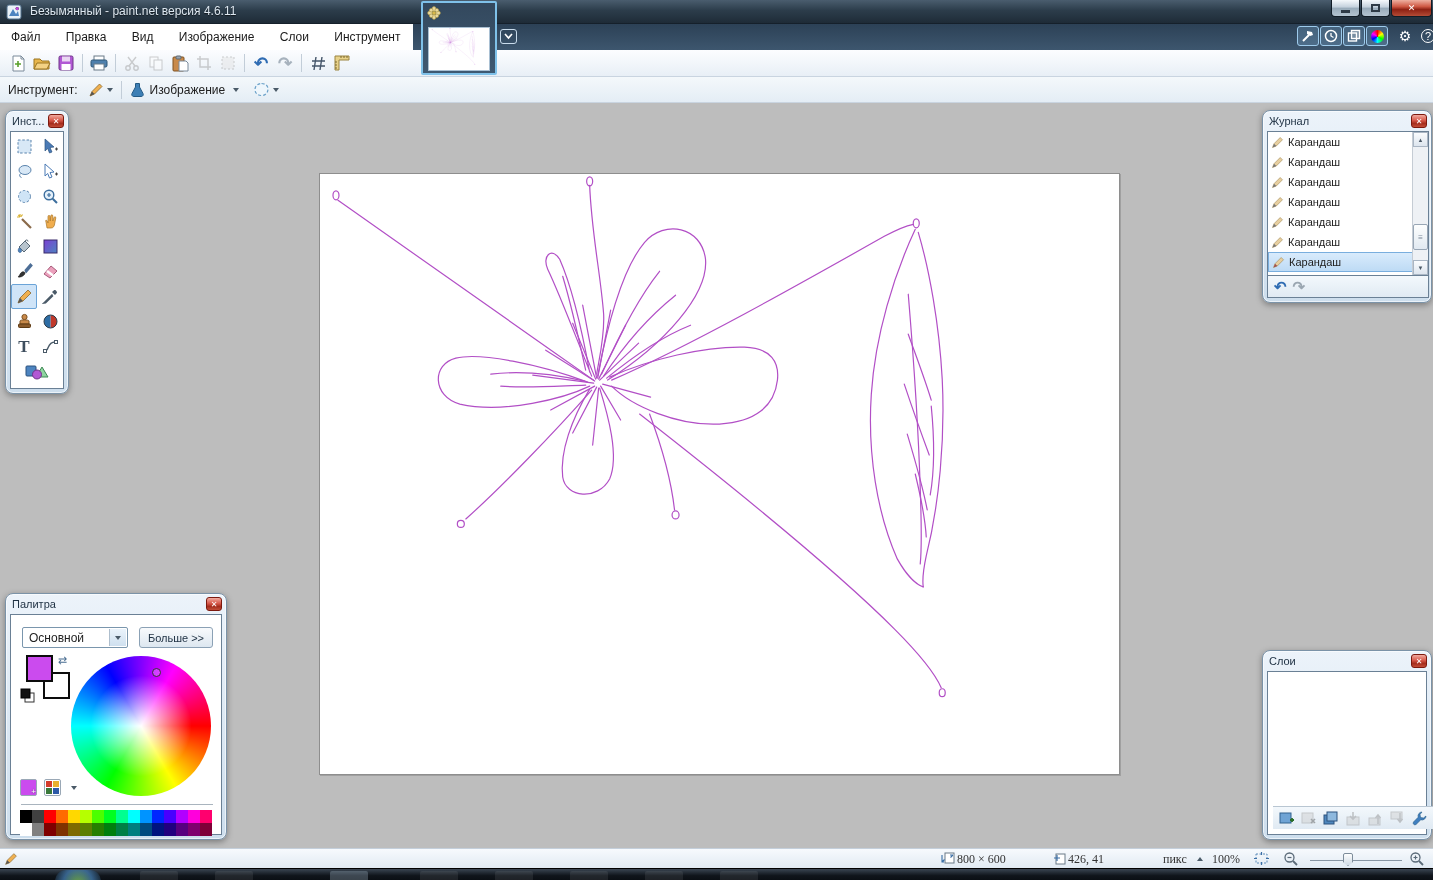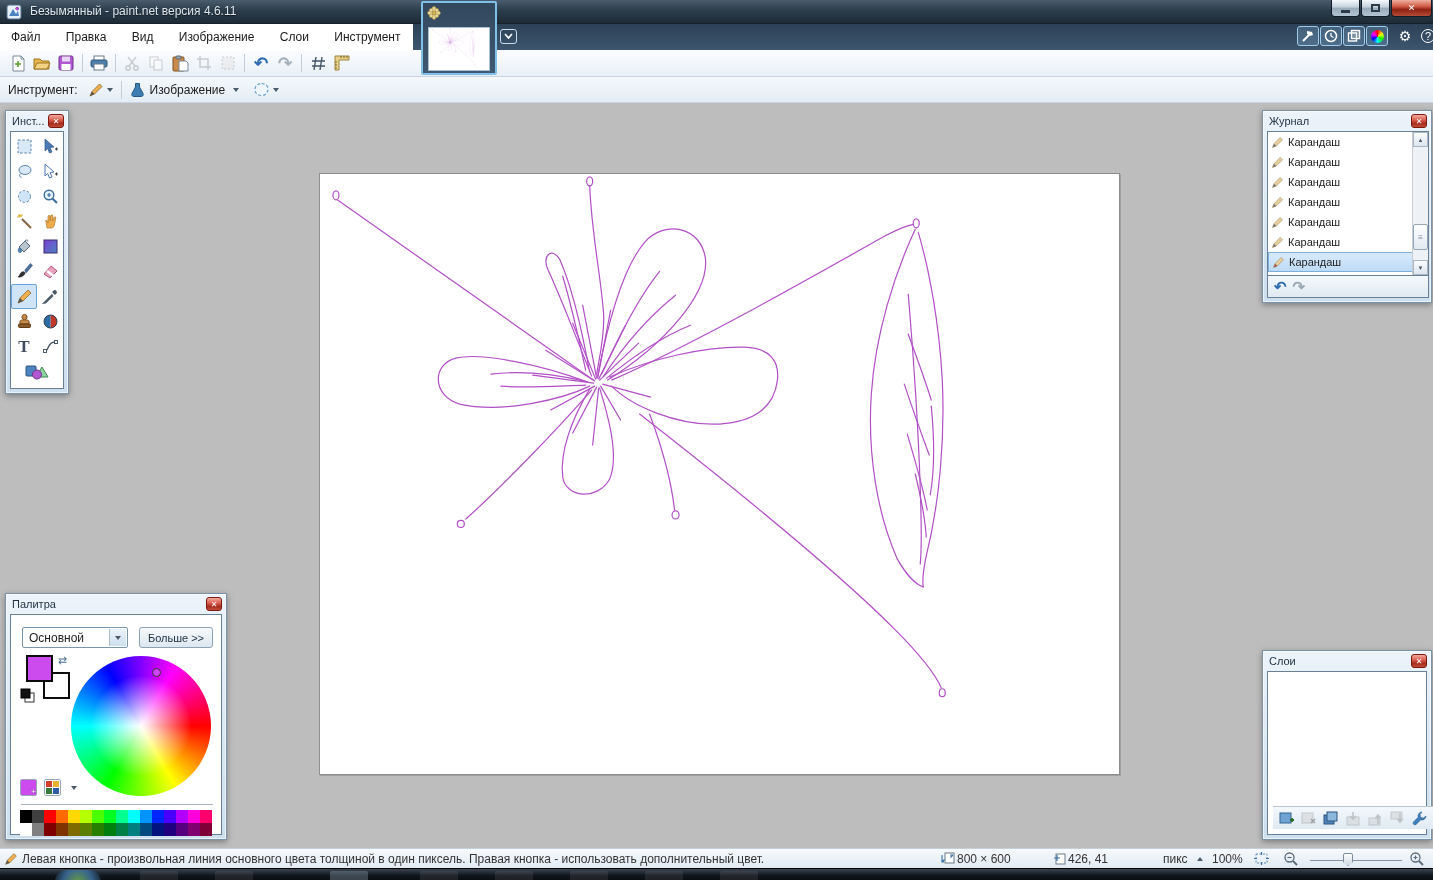--- a/index.html
+++ b/index.html
@@ -53,21 +53,21 @@
     display:flex; align-items:center; padding-left:8px; color:#222; }
   .opt-label { margin-right:6px; }
   .opt-drop { display:flex; align-items:center; padding:2px 4px; border-radius:2px; }
 
   
   .canvas { position:absolute; left:319px; top:173px; width:801px; height:602px; background:#ffffff;
     border:1px solid #8e8e8e; box-shadow:1px 1px 0 rgba(0,0,0,.15); }
 
   
   .panel { position:absolute; background:linear-gradient(#ecf3fa, #cddeed); border:1px solid #7b93a8;
-    border-radius:0; box-shadow:0 2px 6px rgba(0,0,0,.35), inset 0 0 0 1px rgba(255,255,255,.6); }
+    border-radius:8px; box-shadow:0 2px 6px rgba(0,0,0,.35), inset 0 0 0 1px rgba(255,255,255,.6); }
   .ptitle { height:20px; padding:4px 6px 0 6px; font-size:11px; color:#1d2f41; }
   .pclose { position:absolute; top:3px; right:4px; width:16px; height:14px; border:1px solid #7c190e; border-radius:3px;
     background:linear-gradient(#f2ab9f, #d7584a 45%, #a52c1c 70%, #c24d38); color:#fff; font-size:8px;
     display:flex; align-items:center; justify-content:center; }
   .pbody { position:absolute; left:4px; right:4px; top:20px; bottom:4px; background:#fff; border:1px solid #6a8095; }
 
   
   #tools-panel { left:5px; top:110px; width:64px; height:284px; }
   .toolgrid { display:grid; grid-template-columns:26px 26px; justify-content:center; padding-top:2px; }
   .toolcell { width:26px; height:25px; display:flex; align-items:center; justify-content:center; border:1px solid transparent; }
@@ -123,21 +123,21 @@
     margin-right:8px; display:flex; align-items:center; justify-content:center; color:#3b6ea5; font-size:11px; line-height:1; }
   .lay-btns { position:absolute; left:5px; bottom:5px; width:160px; height:23px; background:linear-gradient(#f3f8fc,#e0eaf3);
     border-top:1px solid #b9c6d2; display:flex; align-items:center; justify-content:space-between; padding:0 4px; }
   .lbtn { width:19px; height:17px; display:flex; align-items:center; justify-content:center; }
 
   
   .statusbar { position:absolute; left:0; top:848px; width:1433px; height:20px;
     background:linear-gradient(#f7fafd, #e1eaf3); border-top:1px solid #c4cfdb; color:#333; }
   .sb-hint { position:absolute; left:22px; top:3px; font-size:12px; white-space:nowrap; }
   .sb-ico { position:absolute; top:3px; }
-  .sb-item { position:absolute; top:3px; font-size:12px; color:#333; white-space:nowrap; }
+  .sb-item { position:absolute; top:3px; font-size:12px; color:#333; white-space:nowrap;font-family:Liberation Serif, serif; }
   .units-arrow { width:0; height:0; border-left:3.5px solid transparent; border-right:3.5px solid transparent; border-bottom:4px solid #4a5a68; }
   .slider-track { position:absolute; left:1310px; top:11px; width:92px; height:1px; background:#8795a3; }
   .slider-thumb { position:absolute; left:1343px; top:4px; width:10px; height:13px;
     background:linear-gradient(#fdfefe,#cfdae4); border:1px solid #7d8c9a; border-radius:2px 2px 3px 3px;
     clip-path:polygon(0 0, 100% 0, 100% 70%, 50% 100%, 0 70%); }
 
   
   .taskbar { position:absolute; left:0; top:868px; width:1433px; height:12px;
     background:linear-gradient(#3a4552, #10151b 60%, #0b0f14); border-top:1px solid #000; }
   .tb-orb { position:absolute; left:55px; top:1px; width:46px; height:11px; border-radius:23px 23px 0 0;
@@ -714,21 +714,20 @@
       </div>
     </div>
   </div>
 </div>
 
 <div class="statusbar">
   <svg class="sb-ico" style="left:4px;" width="14" height="14" viewBox="0 0 17 17">
     <path d="M2 15 L4 10 L12 2 L15 5 L7 13 Z" fill="#f0b050" stroke="#8a6a30" stroke-width=".8"></path>
       <path d="M2 15 L4 10 L7 13 Z" fill="#555"></path>
   </svg>
-  <span class="sb-hint">Левая кнопка - произвольная линия основного цвета толщиной в один пиксель. Правая кнопка - использовать дополнительный цвет.</span>
   <svg class="sb-ico" style="left:941px;" width="14" height="13" viewBox="0 0 14 13">
     <rect x="4" y="1" width="9" height="10" fill="#fff" stroke="#6a7a88"></rect>
     <path d="M1 3 v7 h2 M1 10 l2.5 -2.5 M9 3 h3 M12 3 l-2.5 2.5" stroke="#3a6ea5" stroke-width="1.1" fill="none"></path>
   </svg>
   <span class="sb-item" style="left:957px;">800 × 600</span>
   <svg class="sb-ico" style="left:1053px;" width="13" height="13" viewBox="0 0 13 13">
     <rect x="3" y="2" width="9" height="10" fill="#fff" stroke="#6a7a88"></rect>
     <path d="M1 6 h6 M4 3 v6" stroke="#3a6ea5" stroke-width="1.2"></path>
   </svg>
   <span class="sb-item" style="left:1068px;">426, 41</span>

